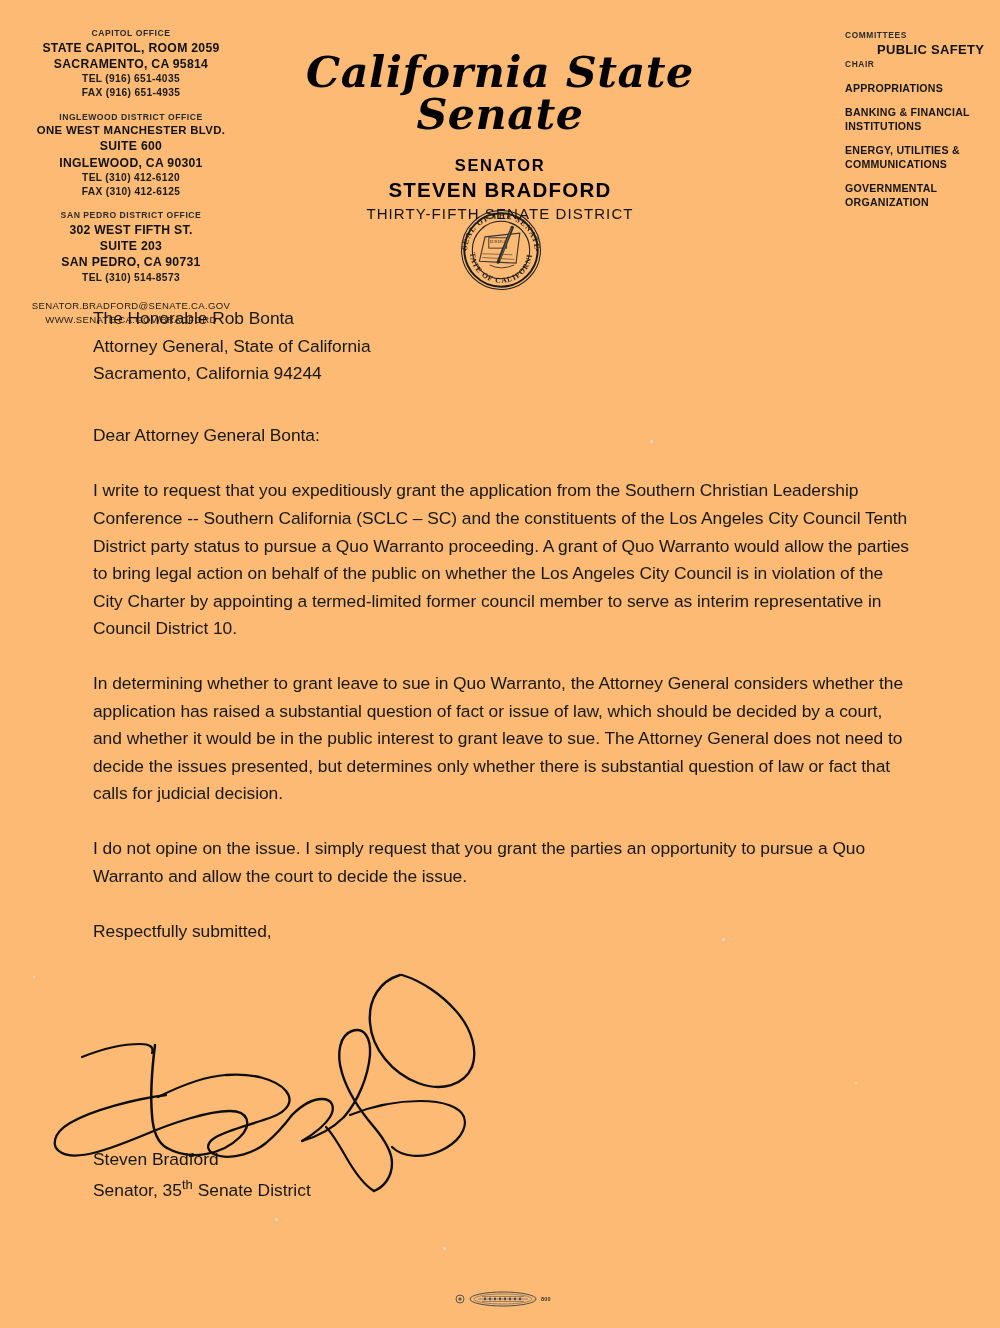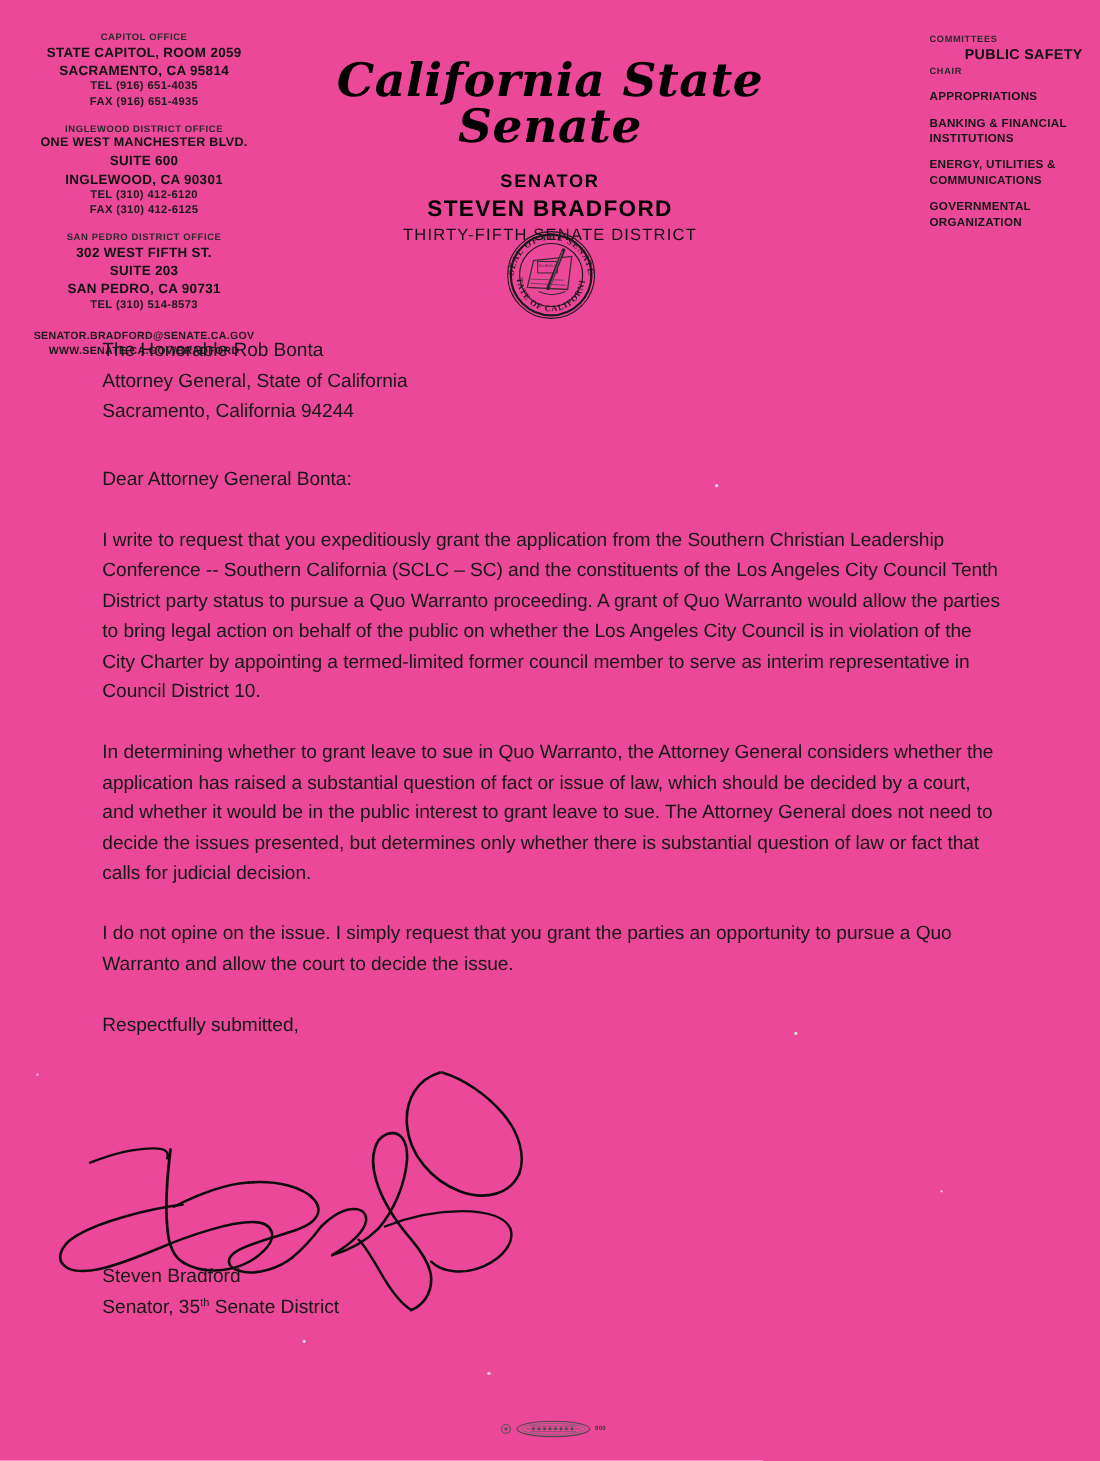--- a/index.html
+++ b/index.html
@@ -12,21 +12,21 @@
     height: 1328px;
     position: relative;
     font-family: "Liberation Sans", sans-serif;
     color: #000000;
     overflow: hidden;
   }
 
   .page {
     position: absolute;
     inset: 0;
-    background: #ec4899;
+    background: #fdba74;
   }
 
   
   .letterhead {
     position: absolute;
     top: 0; left: 0; right: 0;
     height: 300px;
   }
 
   .lh-left {
@@ -74,21 +74,21 @@
     font-size: 10.2px;
     letter-spacing: 0.35px;
     font-weight: bold;
     line-height: 1.4;
     color: #1a1a1a;
   }
   .lh-contact {
     margin-top: 14px;
     font-size: 9.6px;
     letter-spacing: 0.3px;
-    font-weight: bold;
+    font-weight: normal;
     line-height: 1.5;
     color: #1a1a1a;
   }
 
   .cm-head {
     font-size: 8.4px;
     letter-spacing: 0.6px;
     font-weight: bold;
     line-height: 1.4;
     color: #2a2a2a;
@@ -198,21 +198,21 @@
   }
   .sign-block {
     position: absolute;
     left: 93px;
     top: 1147px;
     font-size: 17.4px;
     line-height: 25px;
     color: #171717;
   }
   .sign-block sup {
-    font-size: 10px;
+    font-size: 13px;
     vertical-align: super;
   }
 
   
   .union-bug {
     position: absolute;
     left: 455px;
     top: 1290px;
     width: 104px;
     height: 18px;

